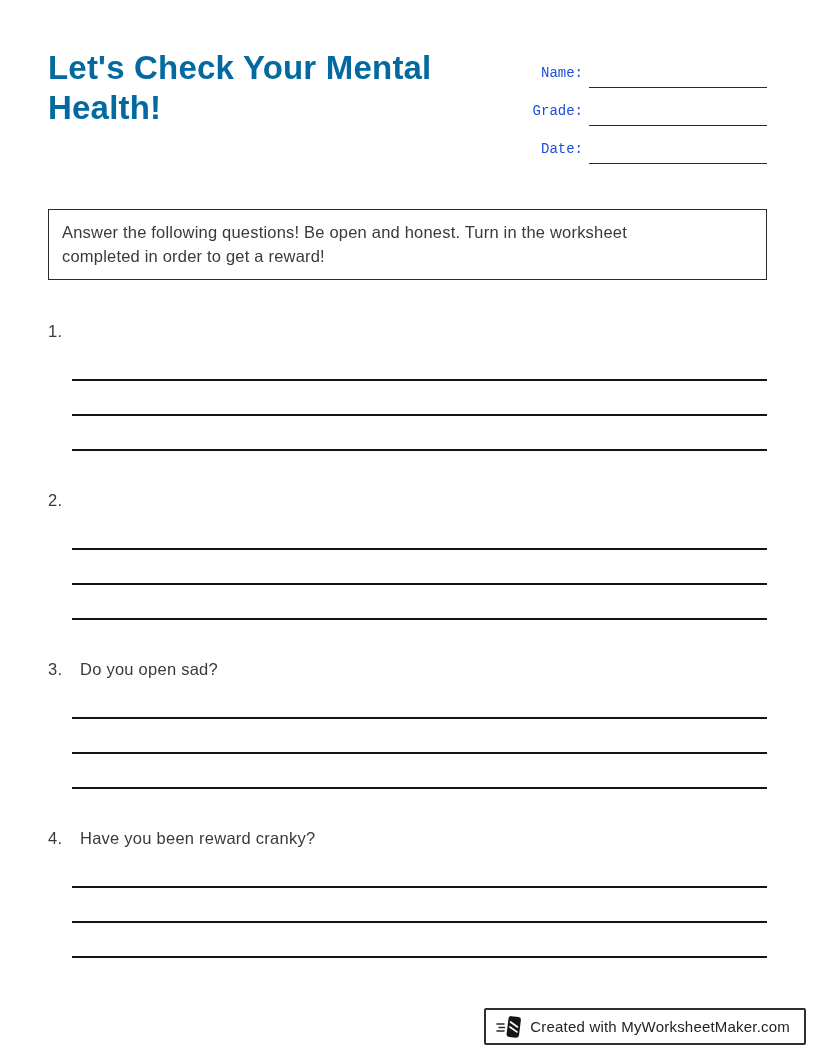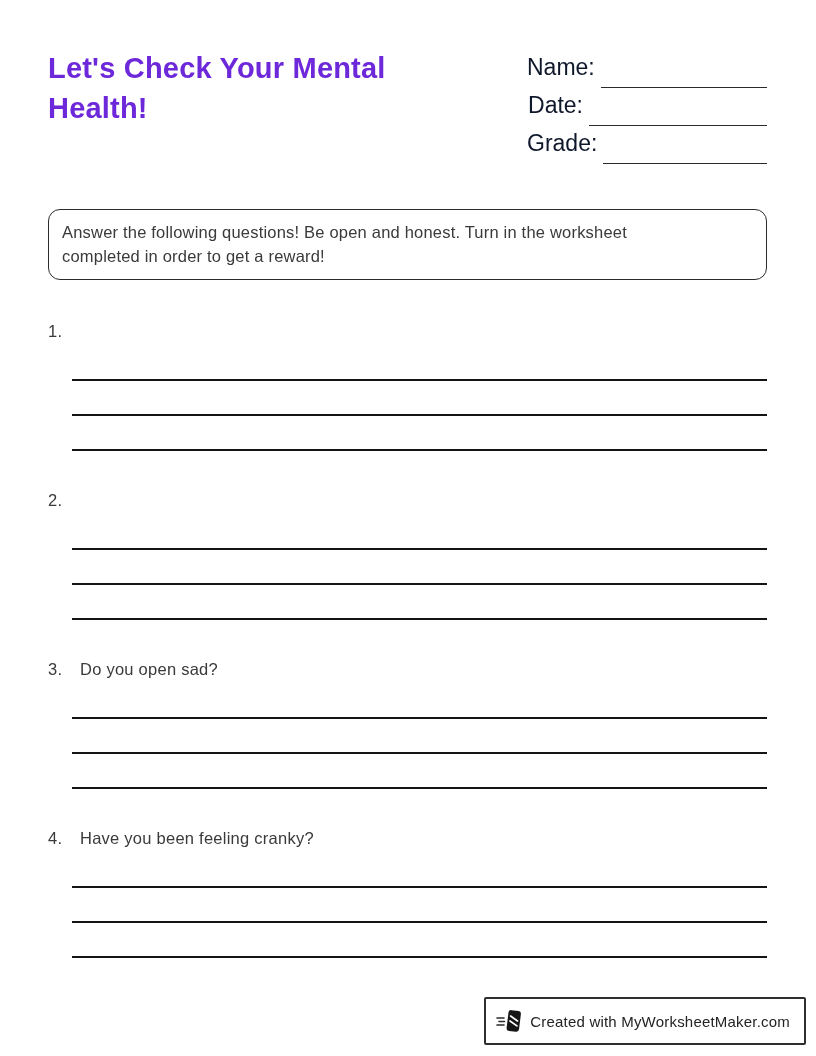--- a/index.html
+++ b/index.html
@@ -18,55 +18,55 @@
     padding: 48px 49px 0 48px;
   }
 
   
   .header {
     display: flex;
     justify-content: space-between;
     align-items: flex-start;
   }
   .title {
-    font-size: 29px;
+    font-size: 33px;
     line-height: 40px;
-    color: #6d28d9;
+    color: #0369a1;
     max-width: 420px;
     white-space: pre-line;
     letter-spacing: 0.2px;
   }
   .id-fields {
     width: 240px;
     margin-top: 2px;
   }
   .id-row {
     display: flex;
     align-items: flex-end;
     justify-content: flex-end;
     height: 38px;
   }
   .id-label {
-    font-family: Liberation Sans, sans-serif;
-    font-size: 23px;
-    color: #0f172a;
+    font-family: Liberation Mono, monospace;
+    font-size: 14px;
+    color: #1d4ed8;
     padding-bottom: 7px;
   }
   .id-line {
     width: 178px;
     height: 100%;
     border-bottom: 1.4px solid #2a2a2a;
     margin-left: 6px;
   }
 
   
   .instruction-box {
     margin-top: 45px;
     border: 1.6px solid #2b2b2b;
-    border-radius: 12px;
+    border-radius: 0;
     padding: 10px 13px 11px 13px;
   }
   .instruction-text {
     font-size: 16.5px;
     line-height: 24px;
     letter-spacing: 0.2px;
     color: #3a3a3a;
     white-space: pre-line;
   }
 
@@ -87,21 +87,21 @@
     border-top: 2.2px solid #141414;
     margin-top: 33px;
   }
   .answer-line:first-child { margin-top: 37px; }
 
   
   .footer-badge {
     position: absolute;
     right: 10px;
     bottom: 11px;
-    height: 48px;
+    height: 37px;
     border: 2px solid #2f2f2f;
     border-radius: 2px;
     background: #ffffff;
     display: flex;
     align-items: center;
     padding: 0 14px 0 10px;
     gap: 8px;
   }
   .footer-credit {
     font-size: 15px;
@@ -119,25 +119,25 @@
   <div class="header">
     <h1 class="title">Let's Check Your Mental
 Health!</h1>
 
     <div class="id-fields">
       <div class="id-row">
         <span class="id-label">Name:</span>
         <span class="id-line"></span>
       </div>
       <div class="id-row">
+        <span class="id-label">Grade:</span>
+        <span class="id-line"></span>
+      </div>
+      <div class="id-row">
         <span class="id-label">Date:</span>
-        <span class="id-line"></span>
-      </div>
-      <div class="id-row">
-        <span class="id-label">Grade:</span>
         <span class="id-line"></span>
       </div>
     </div>
   </div>
 
   <div class="instruction-box">
     <p class="instruction-text">Answer the following questions! Be open and honest. Turn in the worksheet
 completed in order to get a reward!</p>
   </div>
 
@@ -173,21 +173,21 @@
       <div class="answer-lines">
         <div class="answer-line"></div>
         <div class="answer-line"></div>
         <div class="answer-line"></div>
       </div>
     </div>
 
     <div class="question-block">
       <div class="question-row">
         <span class="q-number">4.</span>
-        <span class="q-text">Have you been feeling cranky?</span>
+        <span class="q-text">Have you been reward cranky?</span>
       </div>
       <div class="answer-lines">
         <div class="answer-line"></div>
         <div class="answer-line"></div>
         <div class="answer-line"></div>
       </div>
     </div>
 
   </div>
 </div>

